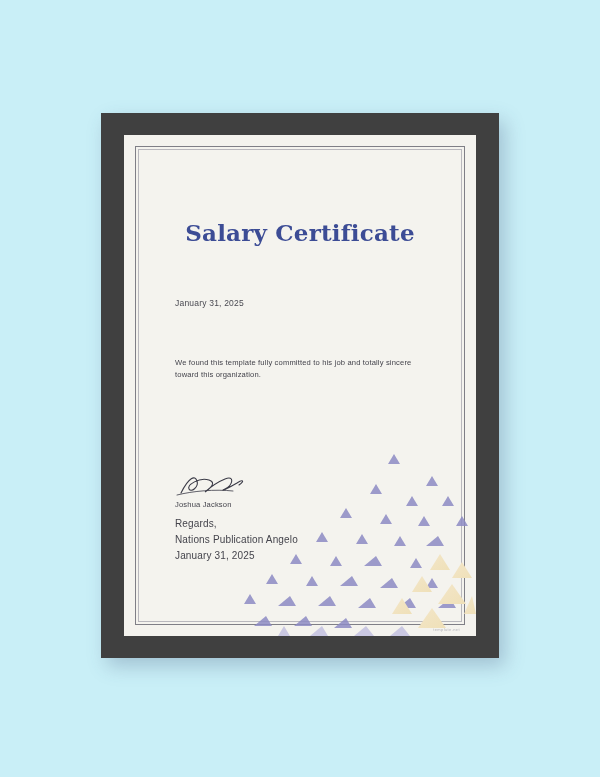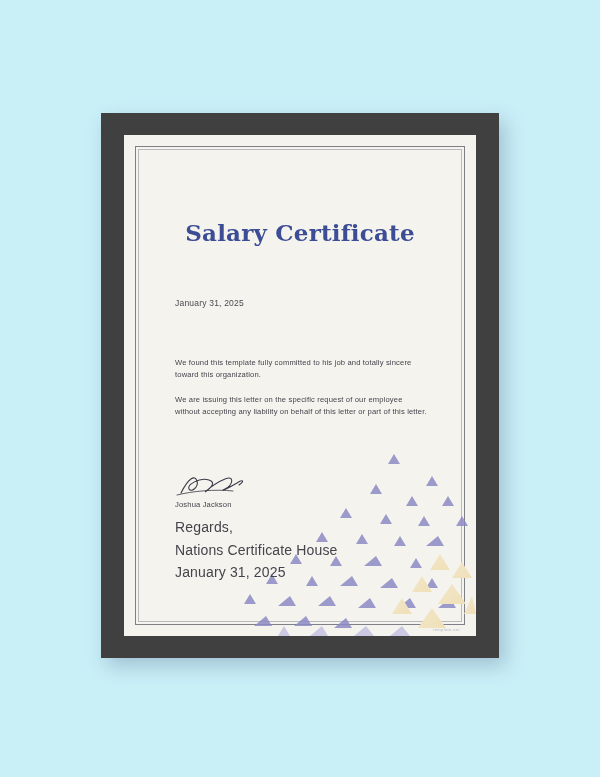--- a/index.html
+++ b/index.html
@@ -110,21 +110,21 @@
   .sig-name {
     font-size: 7.6px;
     color: #44444c;
     margin-top: 1px;
     letter-spacing: 0.15px;
   }
   .sig-lines {
     margin-top: 7px;
   }
   .sig-lines div {
-    font-size: 14px;
+    font-size: 10px;
     line-height: 1.62;
     color: #44444c;
     letter-spacing: 0.15px;
   }
   
   .deco {
     position: absolute;
     right: 0;
     bottom: 0;
     width: 250px;
@@ -210,34 +210,33 @@
       <div class="frame-inner"></div>
 
       <div class="content">
 
         <div class="cert-title">Salary Certificate</div>
 
         <div class="cert-date">January 31, 2025</div>
 
         <div class="body-block">
           <p>We found this template fully committed to his job and totally sincere toward this organization.</p>
-          <p>We are issuing this letter on the specific request of our employee without accepting  any liability on behalf of this letter or part of this letter.</p>
         </div>
 
         <div class="sig-area">
           <div class="signature">
             <svg width="90" height="28" viewBox="0 0 90 28" xmlns="http://www.w3.org/2000/svg">
               <path d="M6,22 C14,6 20,4 22,10 C24,16 16,22 14,18 C12,14 24,6 34,9 C44,12 30,21 30,21 C30,21 40,12 50,8 C60,4 58,14 50,18 C44,21 52,18 62,12 C68,8 70,10 64,14" fill="none" stroke="#3a3a46" stroke-width="1.1" stroke-linecap="round"></path>
               <path d="M2,24 C18,20 40,18 58,20" fill="none" stroke="#3a3a46" stroke-width="0.8" stroke-linecap="round"></path>
             </svg>
           </div>
           <div class="sig-name">Joshua Jackson</div>
           <div class="sig-lines">
             <div>Regards,</div>
-            <div>Nations Certificate House</div>
+            <div>Nations Publication Angelo</div>
             <div>January 31, 2025</div>
           </div>
         </div>
 
       </div>
 
       <div class="watermark">template.net</div>
     </div>
   </div>
 

